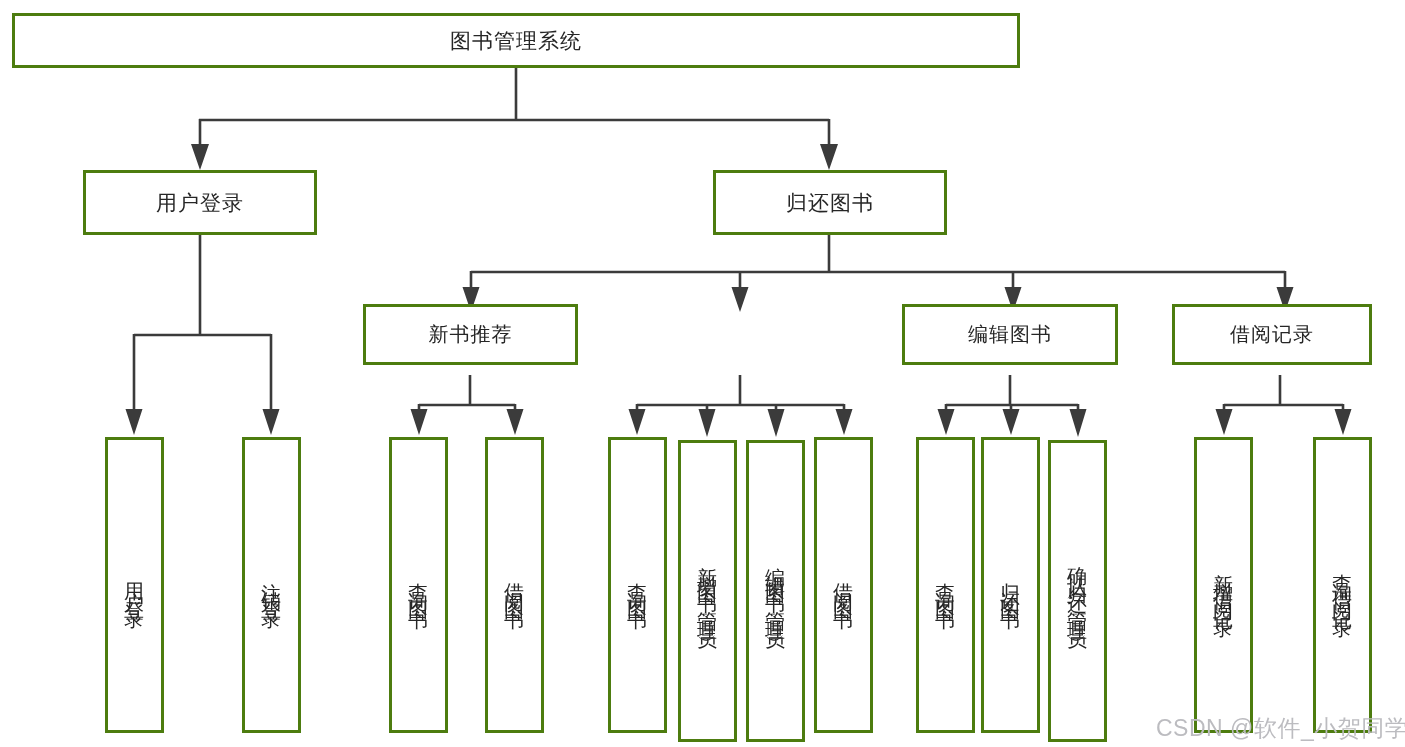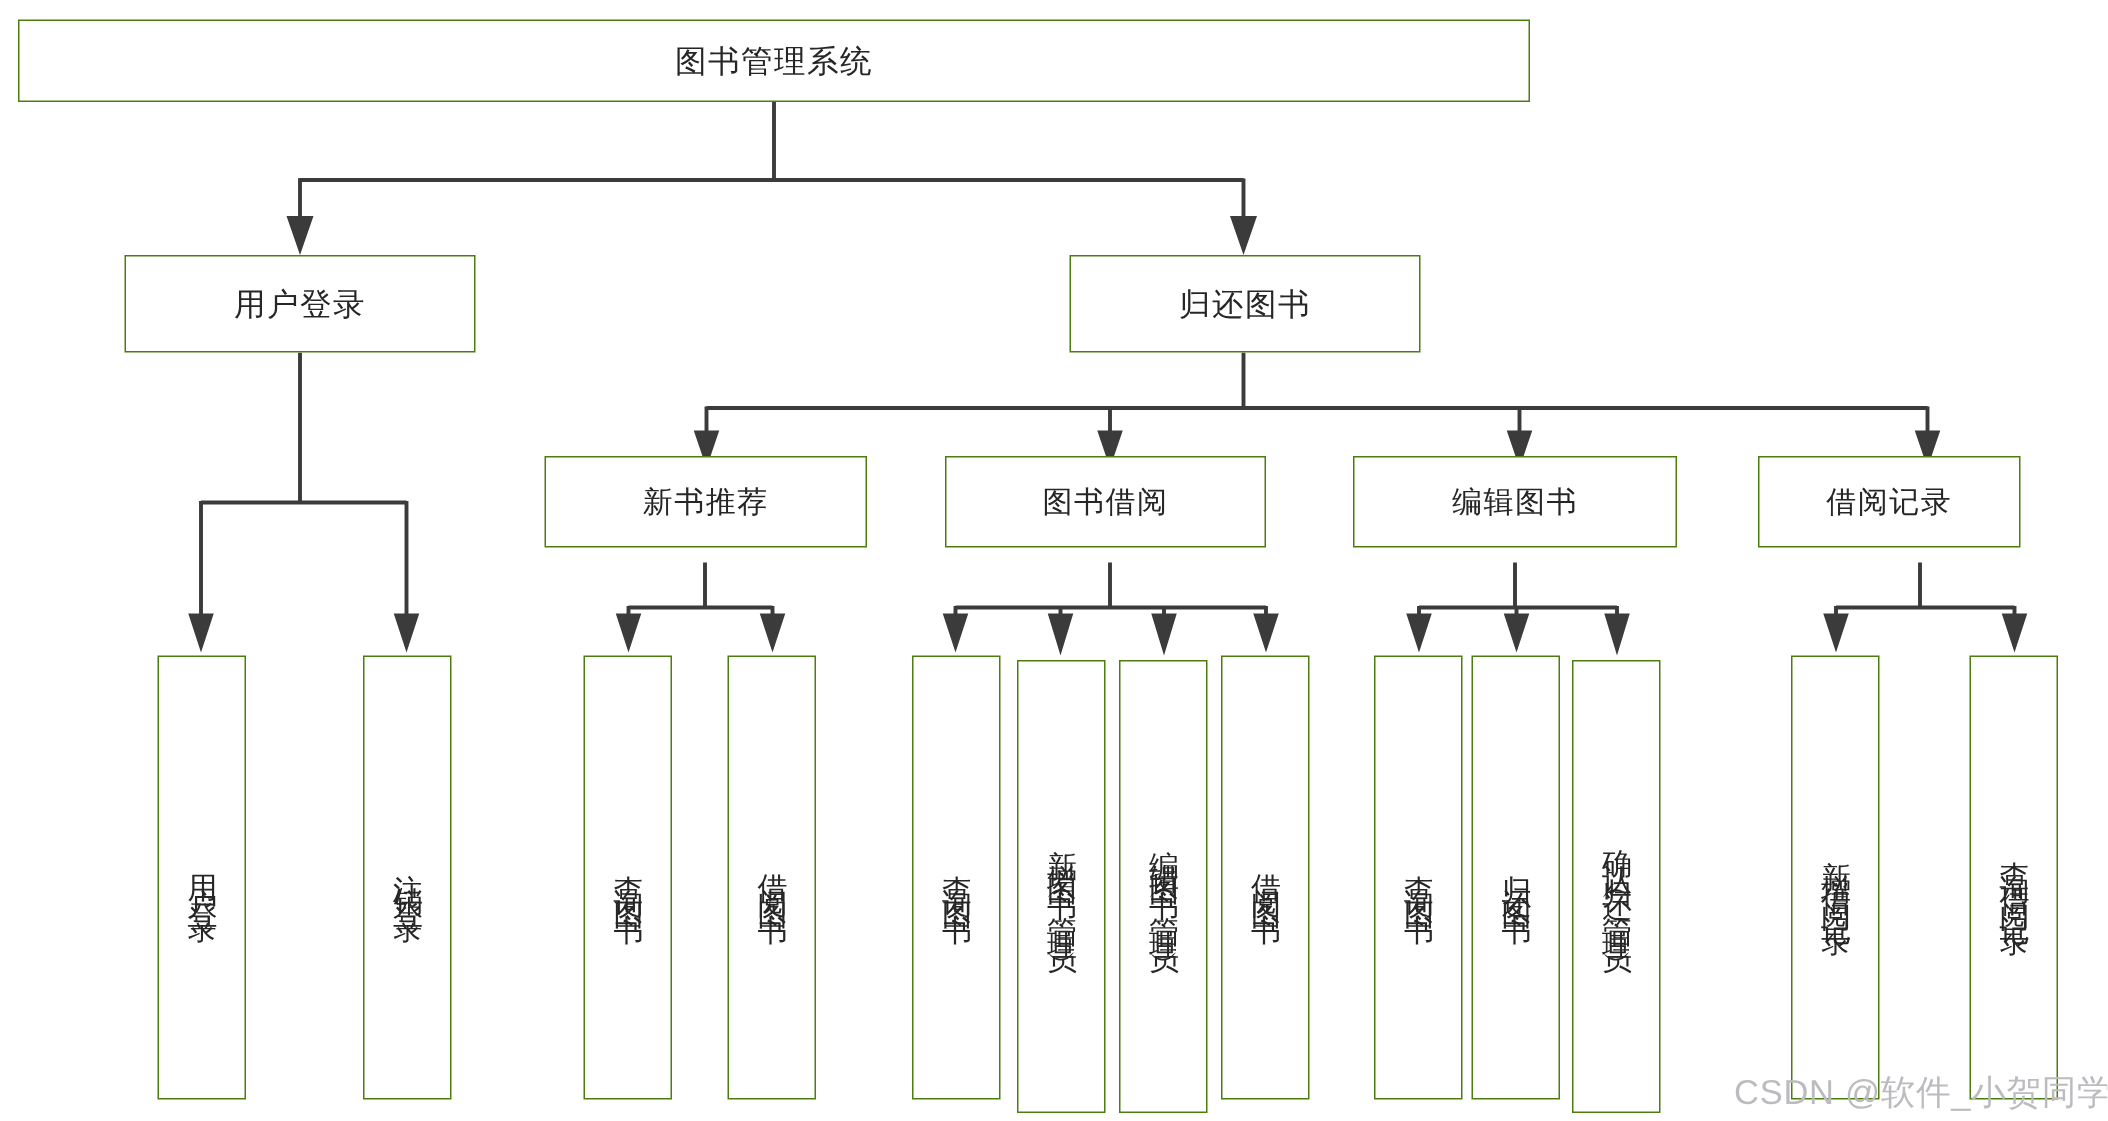--- a/index.html
+++ b/index.html
@@ -13,21 +13,21 @@
   }
   .wires {
     position: absolute;
     left: 0; top: 0;
     pointer-events: none;
   }
   .node {
     position: absolute;
     box-sizing: border-box;
     background: #ffffff;
-    border: 1px solid #4d7c0f;
+    border: 3px solid #4d7c0f;
     display: flex;
     align-items: center;
     justify-content: center;
     color: #262626;
     z-index: 2;
   }
   .node.h { font-size: 21px; letter-spacing: 1px; }
   .node.root  { left: 12px;  top: 13px;  width: 1008px; height: 55px; }
   .node.lvl1  { top: 170px; height: 65px; }
   .node.lvl2  { top: 304px; height: 61px; font-size: 20px; }
@@ -85,27 +85,24 @@
   <div class="node h lvl1" style="left:83px;width:234px">
     <span>用户登录</span>
   </div>
   <div class="node h lvl1" style="left:713px;width:234px">
     <span>归还图书</span>
   </div>
 
   <div class="node h lvl2" style="left:363px;width:215px">
     <span>新书推荐</span>
   </div>
-  <div class="node h lvl2" style="left:630px;width:214px">
-    <span>图书借阅</span>
-  </div>
   <div class="node h lvl2" style="left:902px;width:216px">
     <span>编辑图书</span>
   </div>
-  <div class="node h lvl2" style="left:1172px;width:175px">
+  <div class="node h lvl2" style="left:1172px;width:200px">
     <span>借阅记录</span>
   </div>
 
   <div class="node leaf" style="left:105px">
     <span class="vtext">用户登录</span>
   </div>
   <div class="node leaf" style="left:242px">
     <span class="vtext">注销登录</span>
   </div>
 

